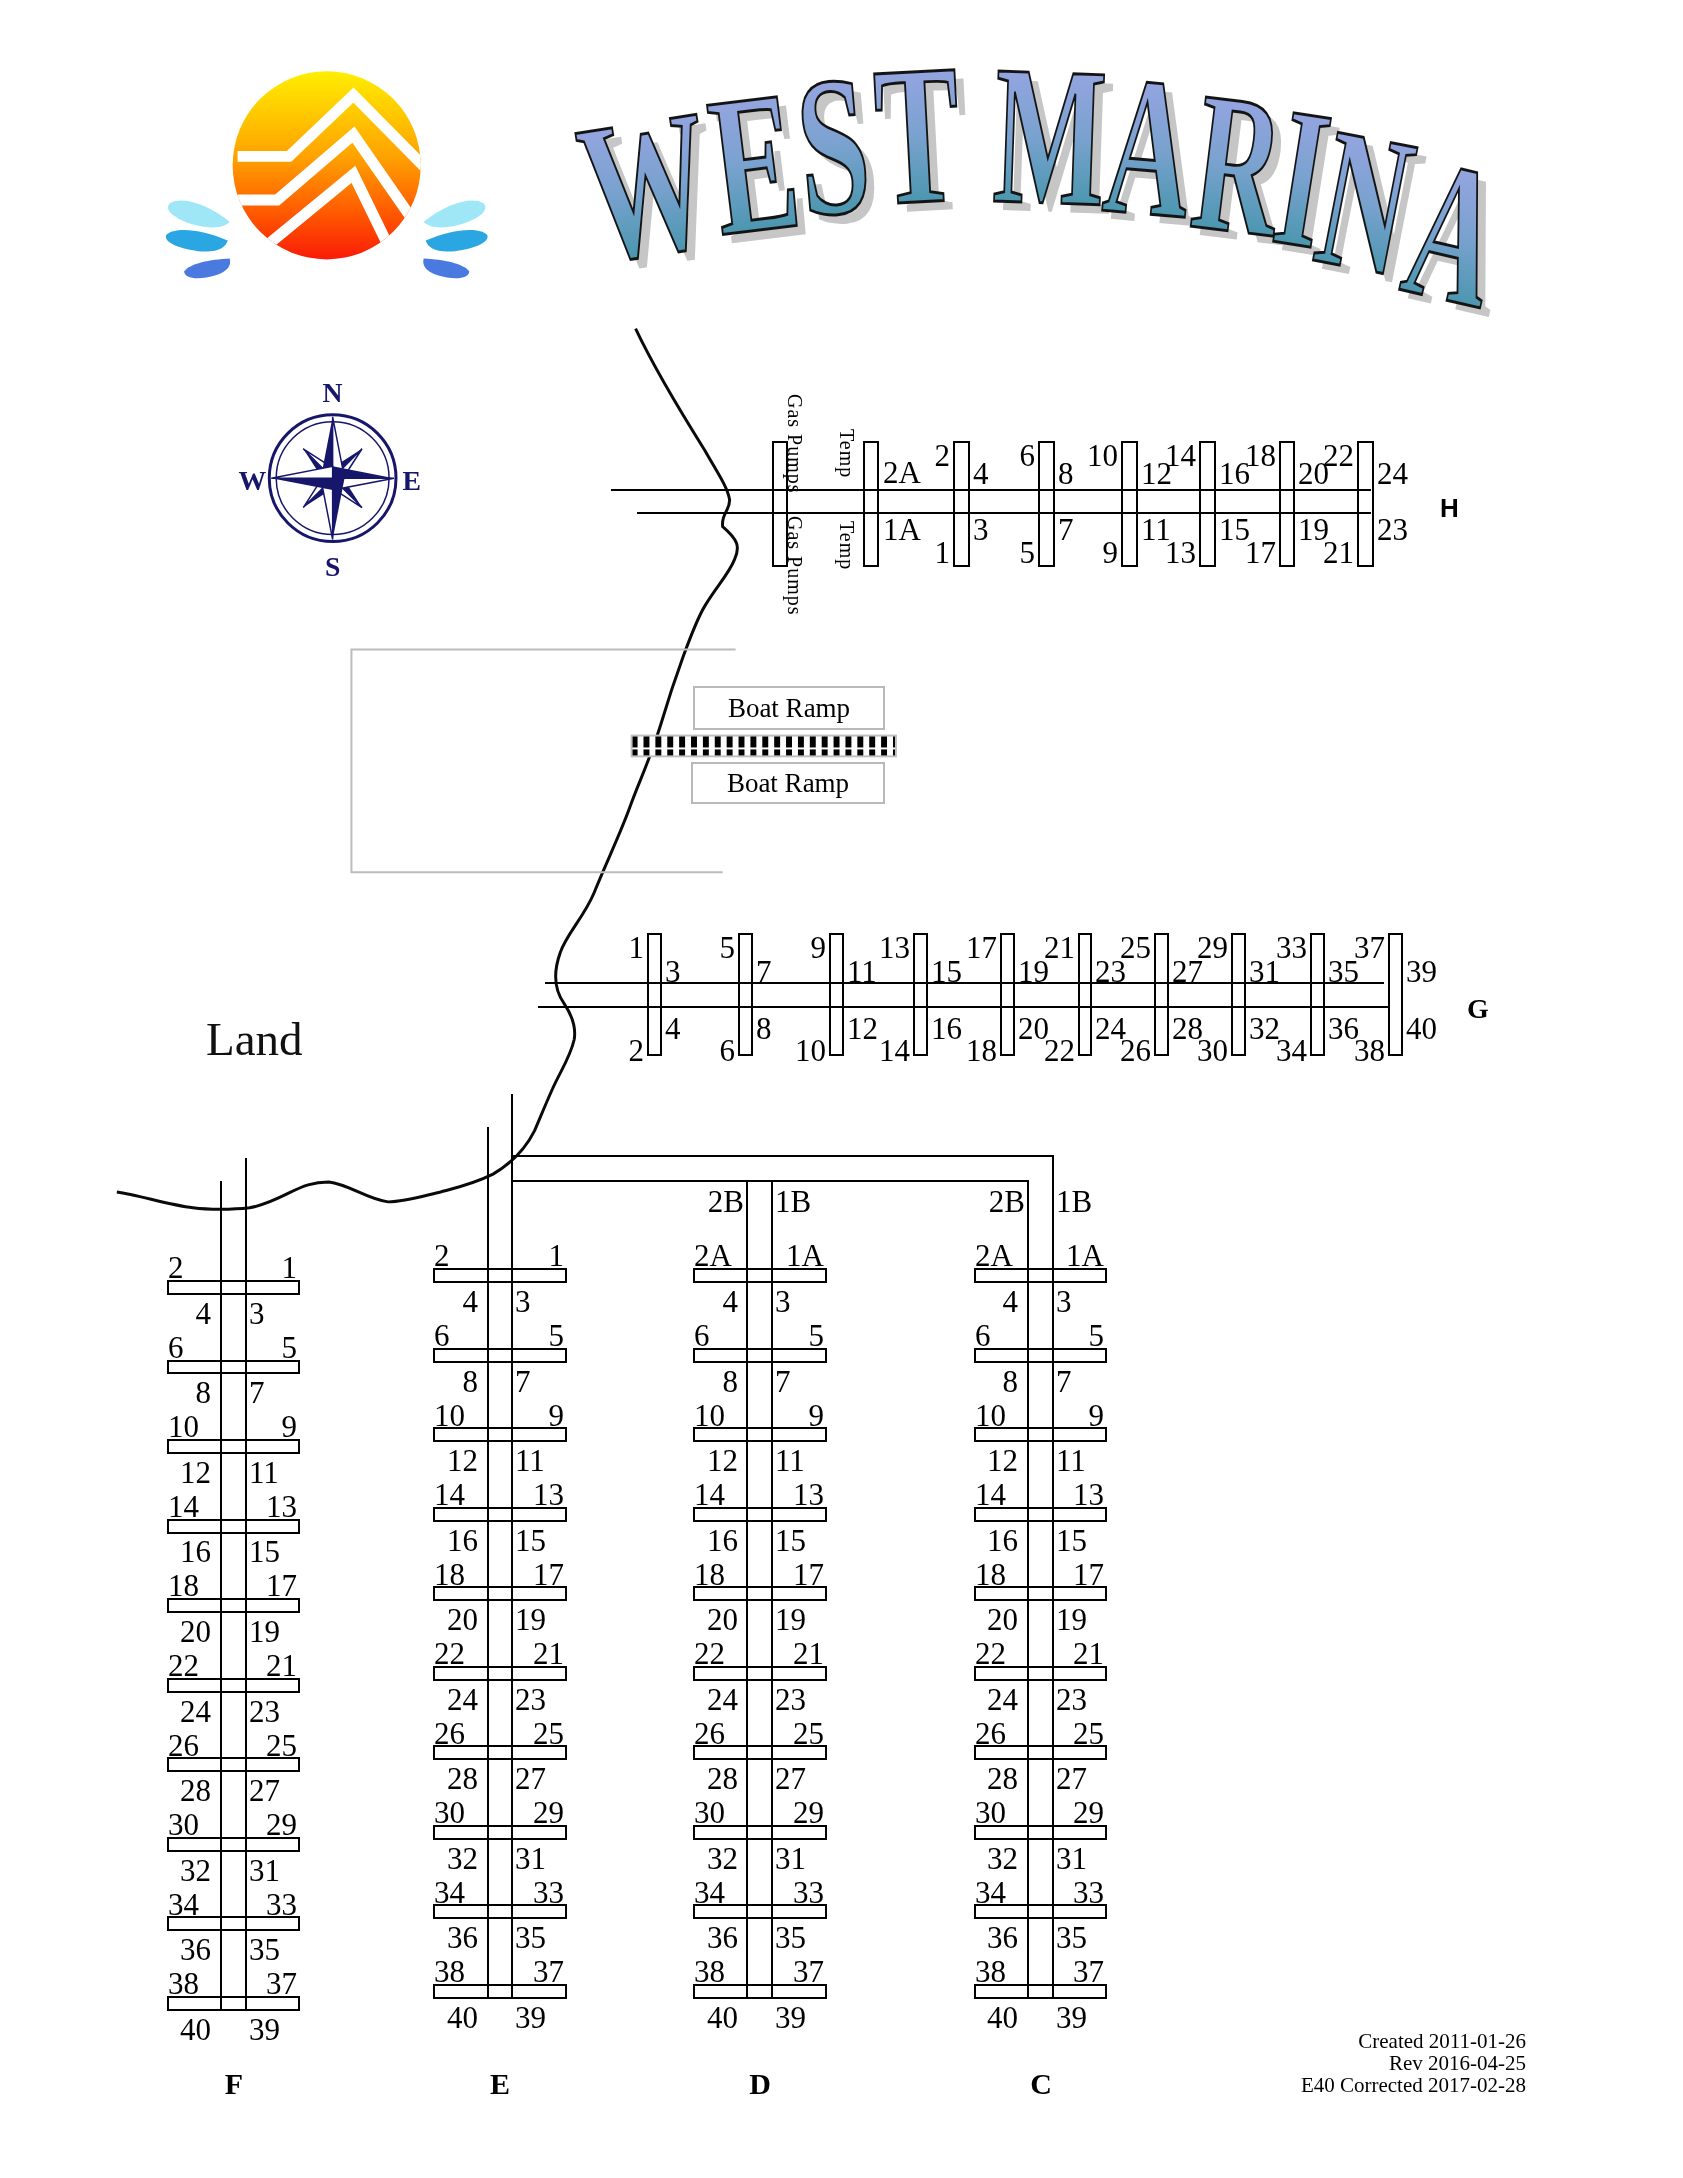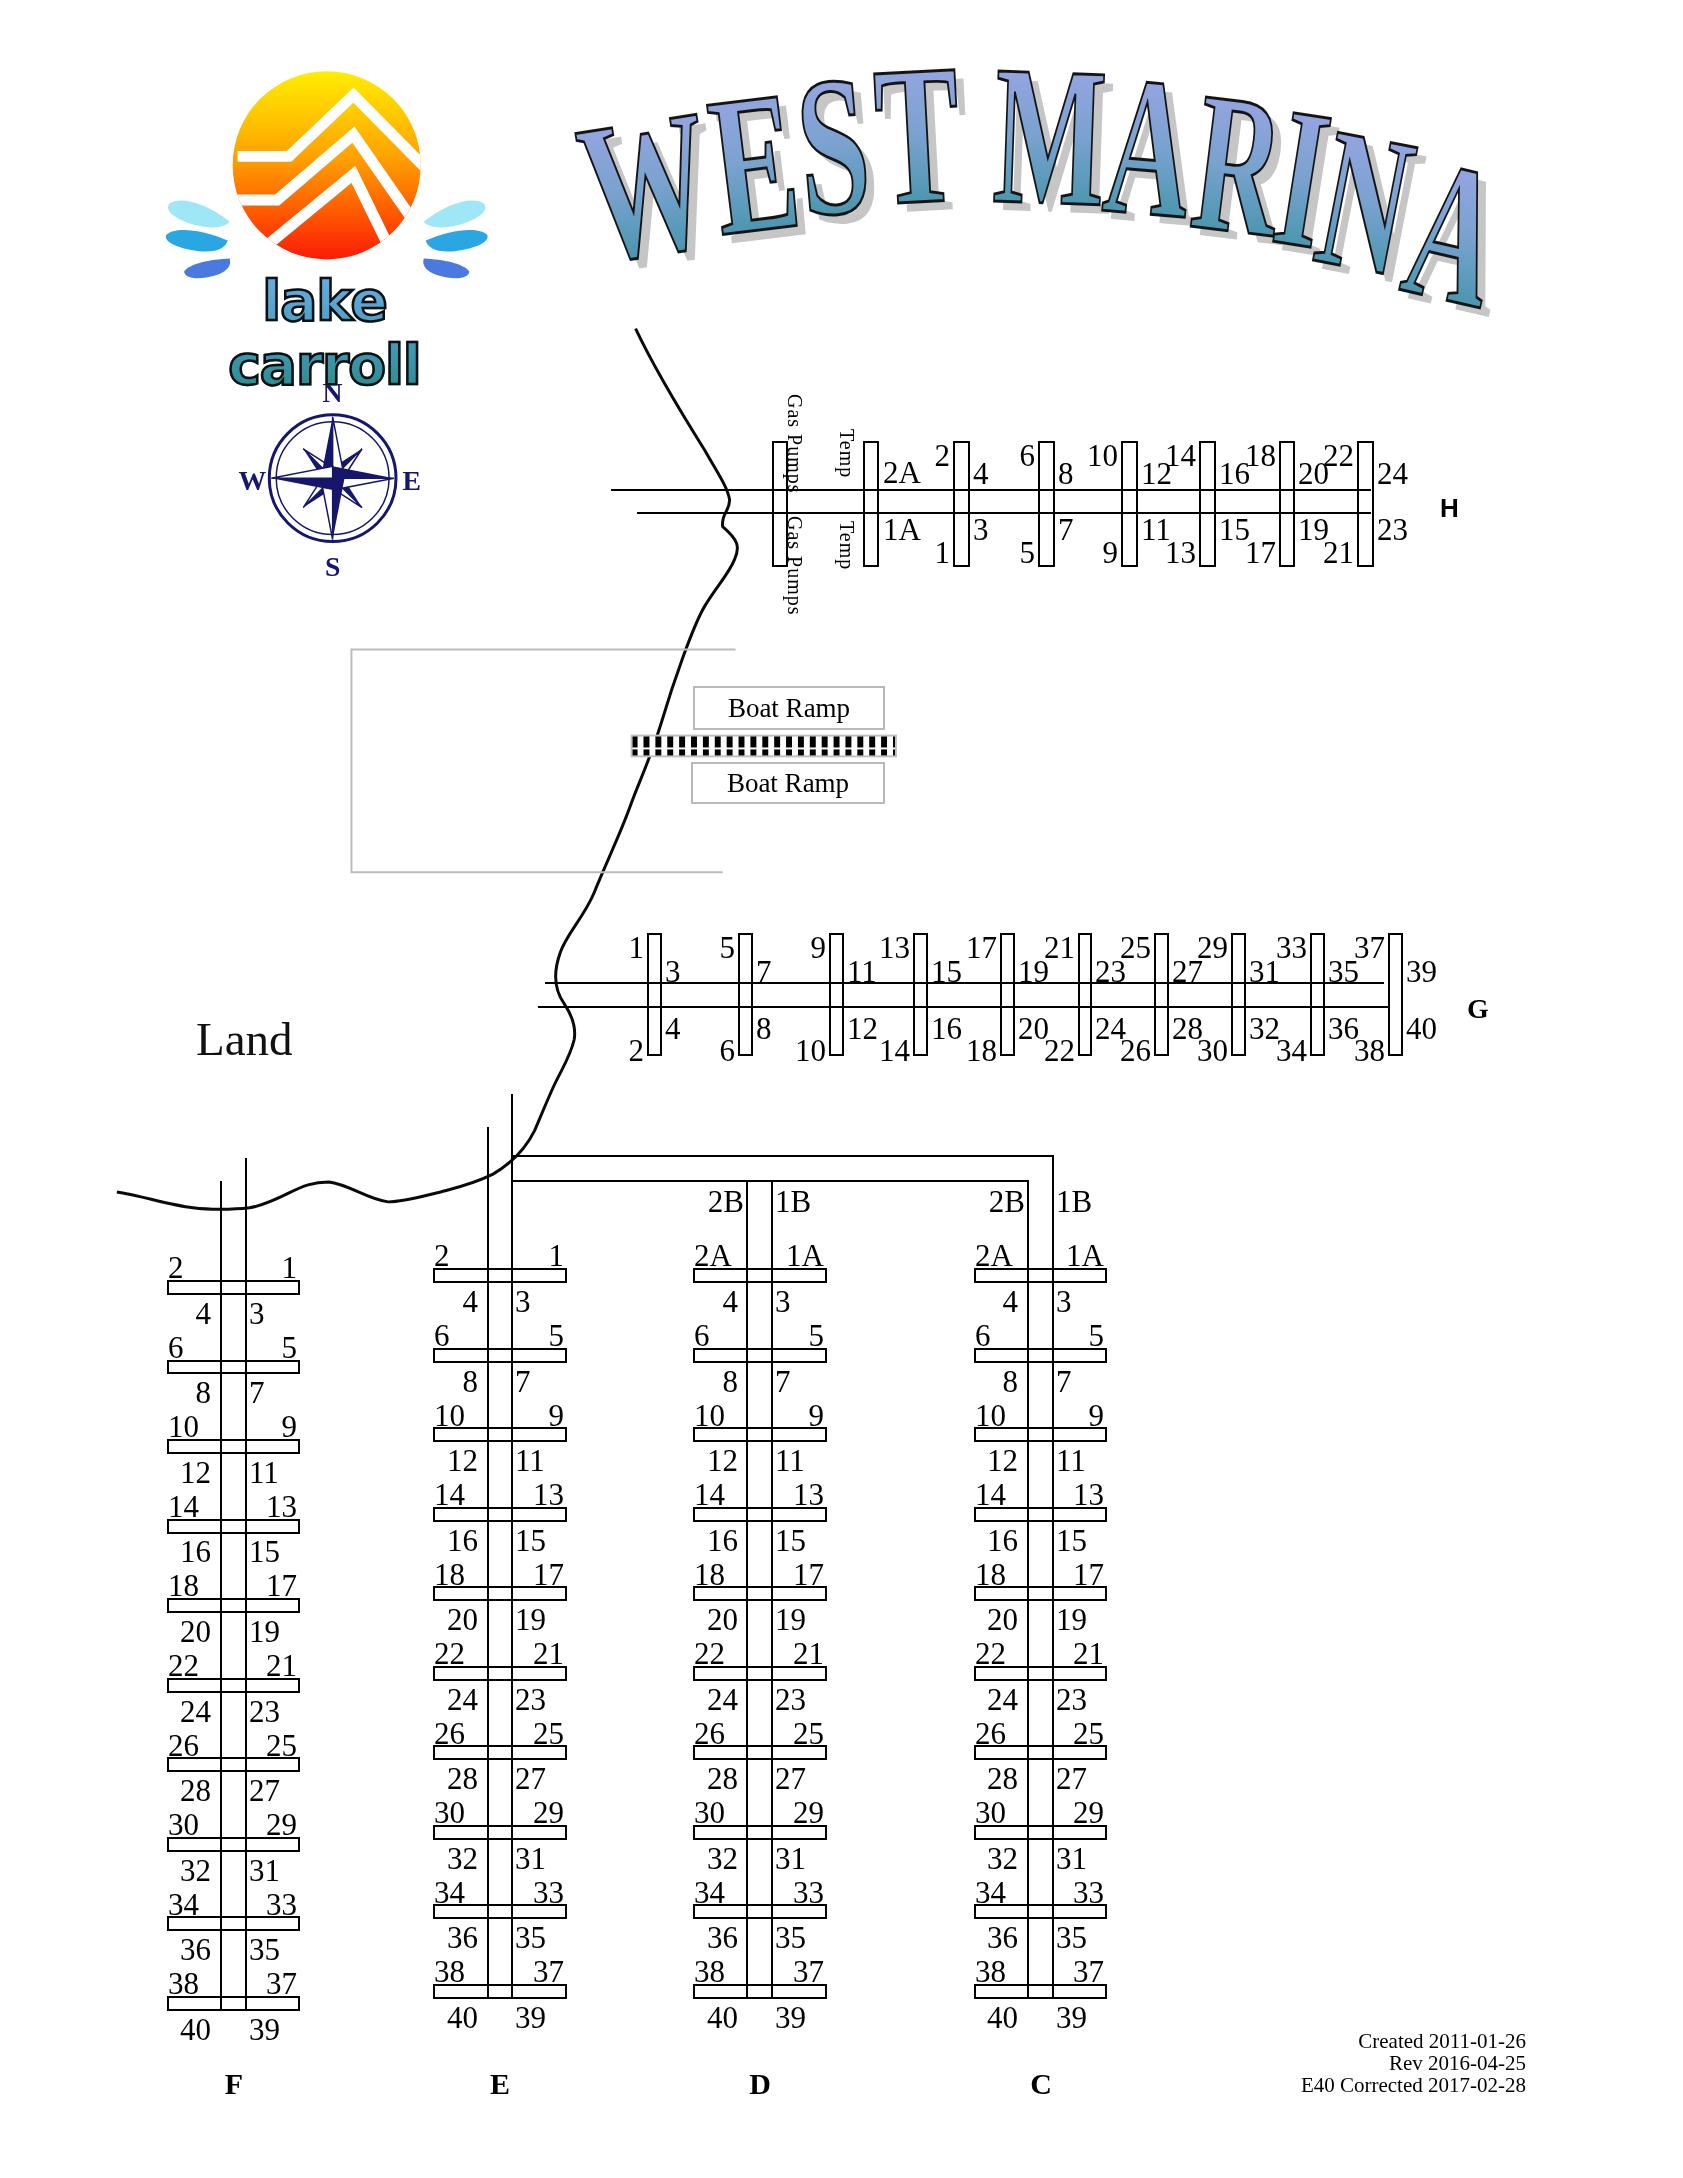--- a/index.html
+++ b/index.html
@@ -4,21 +4,21 @@
 <style>
   html,body{margin:0;padding:0;background:#ffffff;}
   #canvas{position:relative;width:1683px;height:2178px;background:#ffffff;overflow:hidden;
           font-family:"Liberation Serif",serif;}
   #linework{position:absolute;left:0;top:0;}
   .num{position:absolute;font:31px "Liberation Serif",serif;color:#000;line-height:30px;white-space:nowrap;}
   .vtext{position:absolute;writing-mode:vertical-rl;font:20px "Liberation Serif",serif;color:#000;letter-spacing:1px;white-space:nowrap;}
   .dockletter{position:absolute;font:bold 30px "Liberation Serif",serif;color:#000;transform:translateX(-50%);}
   .hletter{position:absolute;font:bold 26px "Liberation Sans",sans-serif;color:#000;}
   .gletter{position:absolute;font:bold 28px "Liberation Serif",serif;color:#000;}
-  .landlabel{position:absolute;left:196px;top:1012px;font:47px "Liberation Serif",serif;color:#111;}
+  .landlabel{position:absolute;left:206px;top:1012px;font:47px "Liberation Serif",serif;color:#111;}
   .rampbox{position:absolute;border:2px solid #b9b9b9;display:flex;align-items:center;justify-content:center;
            font:27px "Liberation Serif",serif;color:#000;background:#fff;}
   #ramp1{left:693px;top:686px;width:188px;height:40px;}
   #ramp2{left:691px;top:762px;width:190px;height:38px;}
   #revblock{position:absolute;right:157px;top:2030px;text-align:right;font:21px "Liberation Serif",serif;color:#000;line-height:22px;}
   #lakecarroll{position:absolute;left:158px;top:269px;width:333px;text-align:center;
      font-family:"DejaVu Sans",sans-serif;font-weight:800;font-size:55px;letter-spacing:-1px;
      background:linear-gradient(#64abdd 10%, #4e9fc4 45%, #2e8d94 90%);
      -webkit-background-clip:text;background-clip:text;color:transparent;
      -webkit-text-stroke:2.5px #101010;}
@@ -198,21 +198,20 @@
         <rect x="984.5" y="1522.99" width="133" height="13"></rect>
         <rect x="984.5" y="1603.32" width="133" height="13"></rect>
         <rect x="984.5" y="1683.65" width="133" height="13"></rect>
         <rect x="984.5" y="1763.98" width="133" height="13"></rect>
         <rect x="984.5" y="1844.31" width="133" height="13"></rect>
         <rect x="984.5" y="1924.6399999999999" width="133" height="13"></rect>
         <rect x="984.5" y="2004.97" width="133" height="13"></rect>
       </g>
   </svg>
 
-  <div id="lakecarroll">lake carroll</div>
 
   <div class="landlabel">Land</div>
 
   <div id="ramp1" class="rampbox">
     <span>Boat Ramp</span>
   </div>
   <div id="ramp2" class="rampbox">
     <span>Boat Ramp</span>
   </div>
 

